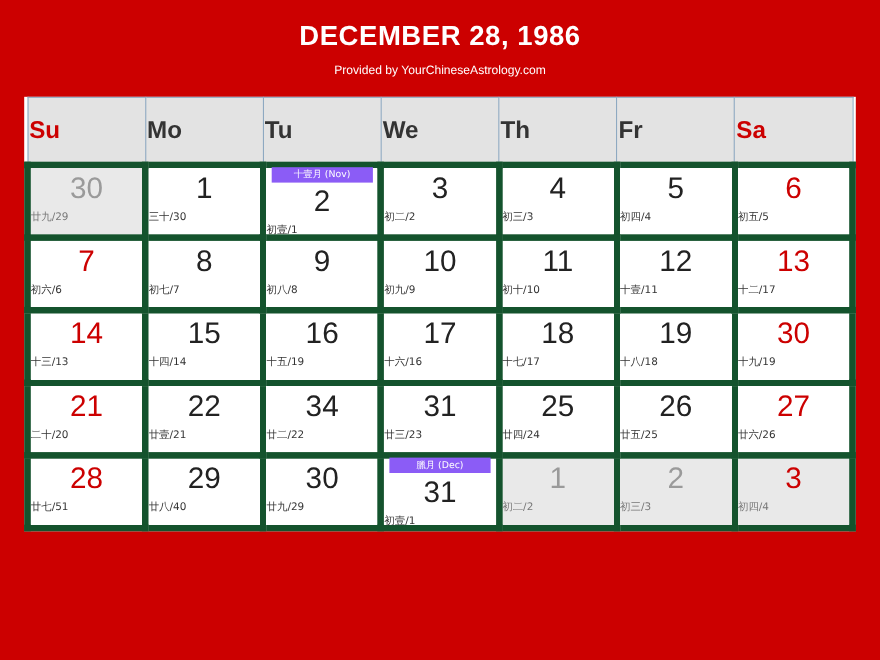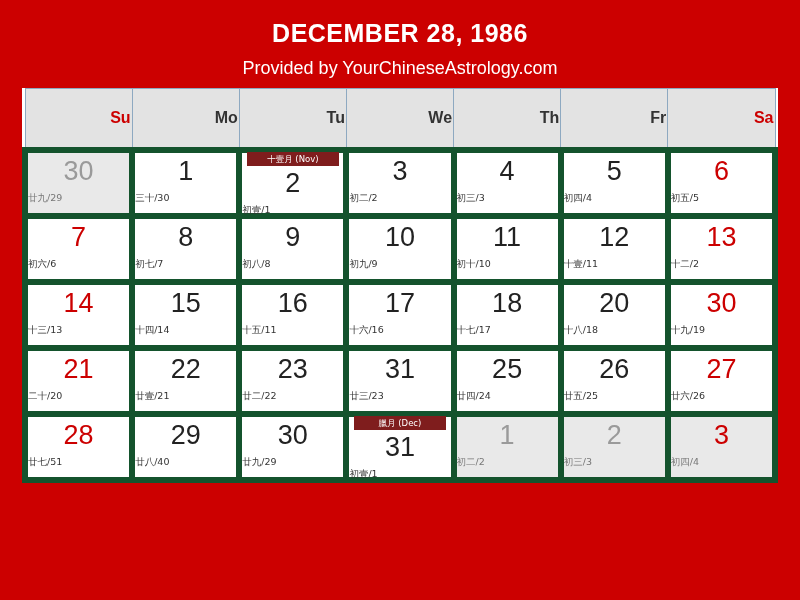--- a/index.html
+++ b/index.html
@@ -24,44 +24,44 @@
     color: #ffffff;
     font-size: 25px;
     font-weight: bold;
     letter-spacing: 0.5px;
     padding-top: 20px;
     line-height: 1.1;
   }
   .subtitle {
     text-align: center;
     color: #ffffff;
-    font-size: 18px;
+    font-size: 11px;
     padding-top: 10px;
   }
   .cal-wrap {
     position: absolute;
     left: 22px;
     top: 88px;
     width: 756px;
   }
   table.cal {
     border-collapse: collapse;
     width: 756px;
     table-layout: fixed;
     background: #ffffff;
     border: 1px solid #8ea9c1;
   }
   table.cal th {
     background: #e3e3e3;
     height: 56px;
-    font-size: 16px;
+    font-size: 22px;
     font-weight: bold;
     color: #333333;
     border: 1px solid #8ea9c1;
-    text-align: right;
+    text-align: left;
     vertical-align: middle;
   }
   table.cal th.wk-end {
     color: #cc0000;
   }
   table.cal td {
     height: 60px;
     border: 6px solid #14532d;
     vertical-align: top;
     padding: 0;
@@ -102,21 +102,21 @@
   .lunar.grey {
     color: #777777;
   }
   .month-banner {
     position: absolute;
     left: 50%;
     transform: translateX(-50%);
     top: -1px;
     width: 92px;
     height: 14px;
-    background: #7f1d1d;
+    background: #8b5cf6;
     color: #ffffff;
     font-size: 8.5px;
     line-height: 14px;
     text-align: center;
     font-family: "DejaVu Sans", sans-serif;
     white-space: nowrap;
     overflow: hidden;
     z-index: 2;
   }
   .cell.has-banner .daynum {
@@ -223,58 +223,58 @@
             </td>
             <td>
               <div class="cell">
                 <span class="daynum">12</span>
                 <span class="lunar">十壹/11</span>
               </div>
             </td>
             <td>
               <div class="cell">
                 <span class="daynum red">13</span>
-                <span class="lunar">十二/2</span>
+                <span class="lunar">十二/17</span>
               </div>
             </td>
           </tr>
           <tr>
             <td>
               <div class="cell">
                 <span class="daynum red">14</span>
                 <span class="lunar">十三/13</span>
               </div>
             </td>
             <td>
               <div class="cell">
                 <span class="daynum">15</span>
                 <span class="lunar">十四/14</span>
               </div>
             </td>
             <td>
               <div class="cell">
                 <span class="daynum">16</span>
-                <span class="lunar">十五/11</span>
+                <span class="lunar">十五/19</span>
               </div>
             </td>
             <td>
               <div class="cell">
                 <span class="daynum">17</span>
                 <span class="lunar">十六/16</span>
               </div>
             </td>
             <td>
               <div class="cell">
                 <span class="daynum">18</span>
                 <span class="lunar">十七/17</span>
               </div>
             </td>
             <td>
               <div class="cell">
-                <span class="daynum">20</span>
+                <span class="daynum">19</span>
                 <span class="lunar">十八/18</span>
               </div>
             </td>
             <td>
               <div class="cell">
                 <span class="daynum red">30</span>
                 <span class="lunar">十九/19</span>
               </div>
             </td>
           </tr>
@@ -286,21 +286,21 @@
               </div>
             </td>
             <td>
               <div class="cell">
                 <span class="daynum">22</span>
                 <span class="lunar">廿壹/21</span>
               </div>
             </td>
             <td>
               <div class="cell">
-                <span class="daynum">23</span>
+                <span class="daynum">34</span>
                 <span class="lunar">廿二/22</span>
               </div>
             </td>
             <td>
               <div class="cell">
                 <span class="daynum">31</span>
                 <span class="lunar">廿三/23</span>
               </div>
             </td>
             <td>

